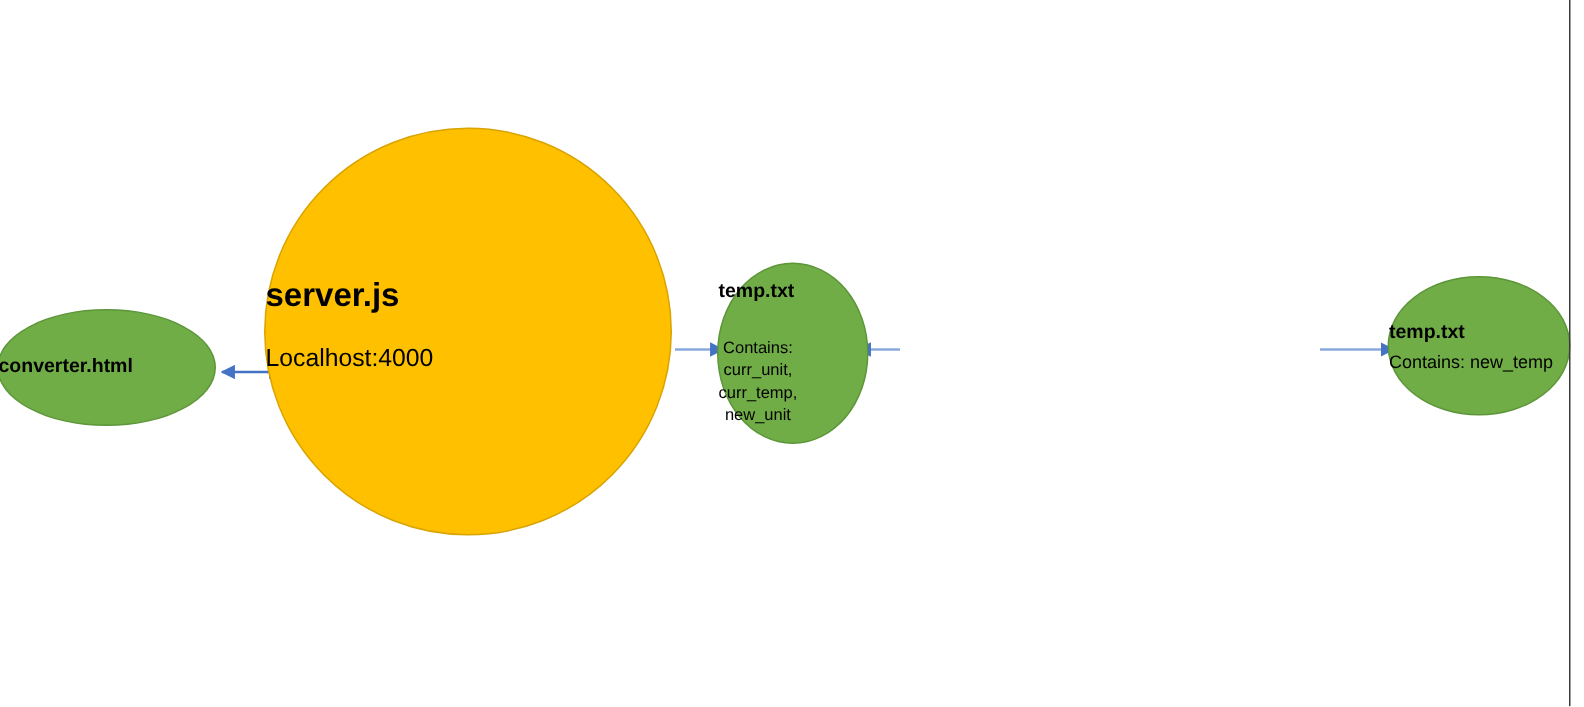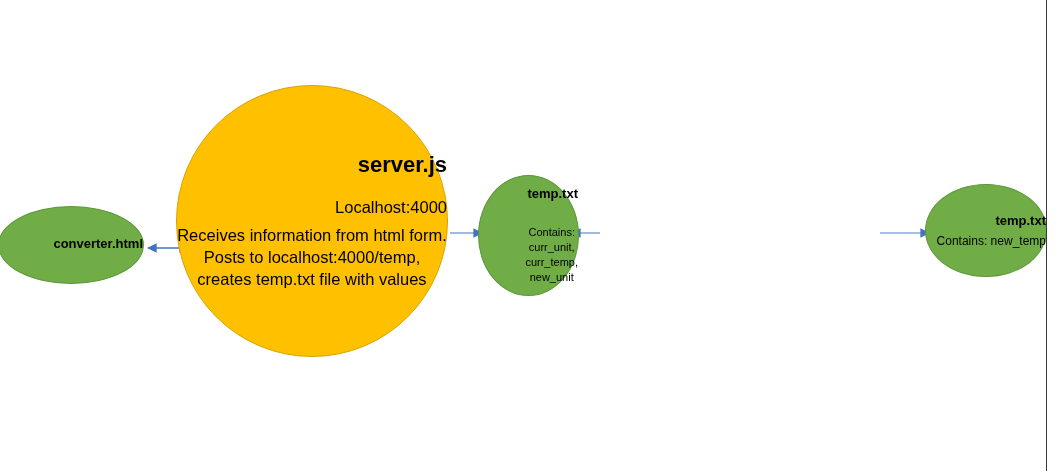--- a/index.html
+++ b/index.html
@@ -16,21 +16,21 @@
     height: 471px;
     background: #ffffff;
     overflow: hidden;
   }
   .node {
     position: absolute;
     box-sizing: border-box;
     border-radius: 50%;
     display: flex;
     flex-direction: column;
-    align-items: flex-end;
+    align-items: flex-start;
     justify-content: center;
     text-align: center;
     color: #000000;
     line-height: 1.18;
   }
   .node .title {
     font-weight: bold;
     display: block;
   }
   .node .body {
@@ -155,21 +155,20 @@
     </g>
   </svg>
 
   <div class="node" id="node-converter">
     <span class="title">converter.html</span>
   </div>
 
   <div class="node" id="node-server">
     <span class="title">server.js</span>
     <span class="sub">Localhost:4000</span>
-    <span class="body">Receives information from html form. Posts to localhost:4000/temp, creates temp.txt file with values</span>
   </div>
 
   <div class="node" id="node-temp-mid">
     <span class="title">temp.txt</span>
     <span class="body">Contains:
 curr_unit,
 curr_temp,
 new_unit</span>
   </div>
 

